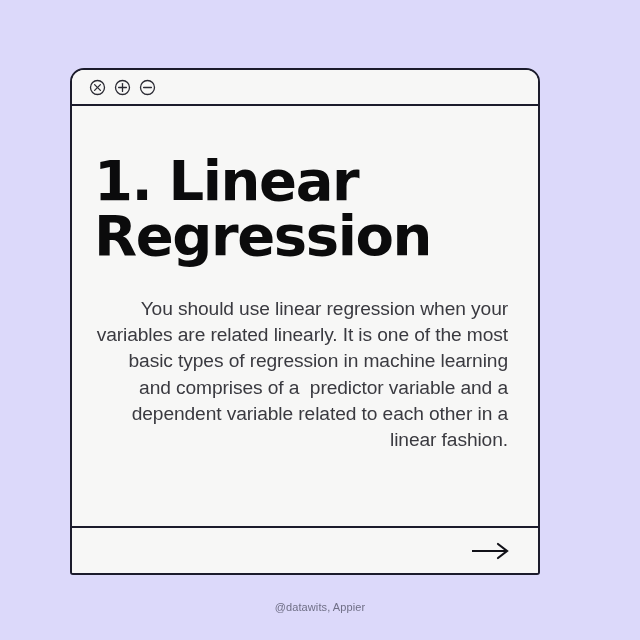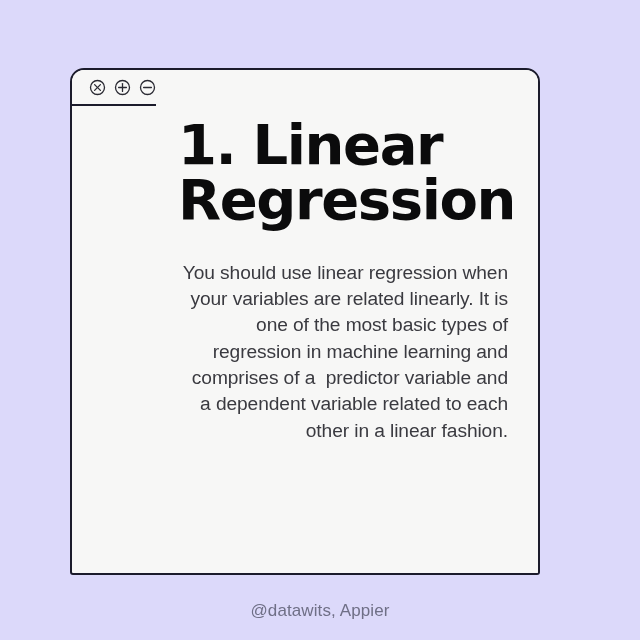--- a/index.html
+++ b/index.html
@@ -26,20 +26,21 @@
     position: absolute;
     left: 70px;
     top: 68px;
     width: 470px;
     height: 507px;
     box-sizing: border-box;
     background: #f7f7f6;
     border: 2.5px solid #1b1b2b;
     border-radius: 14px 14px 3px 3px;
     display: flex;
+    flex-direction: column;
     overflow: hidden;
   }
 
   
   .titlebar {
     position: relative;
     height: 34px;
     flex: 0 0 34px;
     background: #f7f7f6;
     border-bottom: 2.5px solid #1b1b2b;
@@ -112,21 +113,21 @@
   .next-arrow svg { display: block; }
 
   
   .credit {
     position: absolute;
     left: 0;
     top: 601px;
     width: 640px;
     text-align: center;
     font-family: "Liberation Sans", sans-serif;
-    font-size: 17px;
+    font-size: 11px;
     letter-spacing: 0.1px;
     color: #6f6f86;
   }
 </style>
 </head>
 <body>
 
 <div id="stage">
 
   <div class="window">

